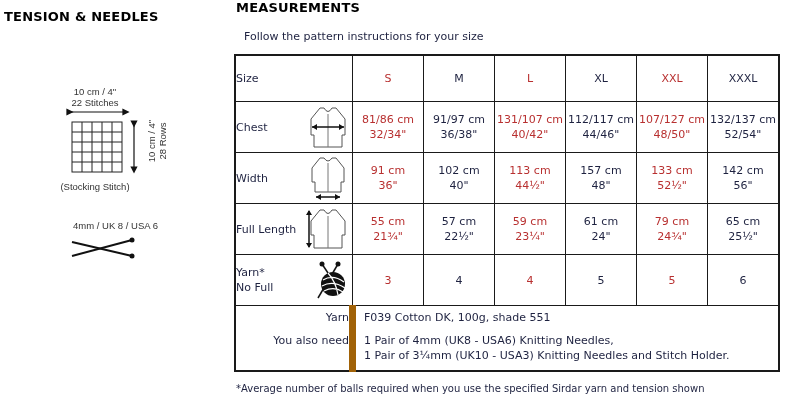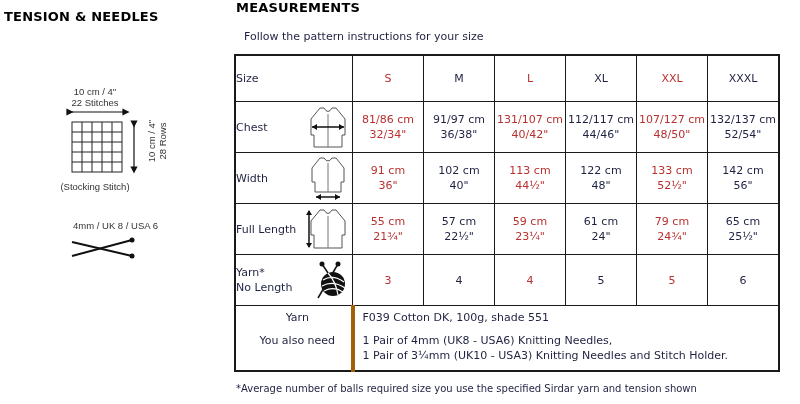--- a/index.html
+++ b/index.html
@@ -20,22 +20,22 @@
                border:2px solid #1a1a1a; }
   #meas td { border:1px solid #1a1a1a; font-size:11px; padding:0; text-align:center; vertical-align:middle; line-height:15px; }
   #meas td.lab { text-align:left; position:relative; width:116px; }
   #meas td.col { width:70px; }
   #meas tr.r-head td { height:45px; }
   #meas tr.r-data td { height:50px; }
   .red { color:#b83030; }
   .navy { color:#1e2240; }
   .lab-text { display:inline-block; }
   .lab-icon { position:absolute; right:4px; top:50%; transform:translateY(-50%); }
-  #meas td.yarn-block { text-align:center; vertical-align:top; padding:4px 0 6px 8px; height:54px; }
-  #meas td.yarn-info { text-align:left; vertical-align:top; padding:4px 0 6px 8px; border-left:4px solid #a16207; }
+  #meas td.yarn-block { text-align:right; vertical-align:top; padding:4px 0 6px 8px; height:54px; }
+  #meas td.yarn-info { text-align:left; vertical-align:top; padding:4px 0 6px 8px; border-left:7px solid #a16207; }
   .yl { line-height:15px; }
   .gap { height:8px; }
   #footnote { position:absolute; left:236px; top:383px; font-size:10px; color:#1e2240; }
 </style>
 </head>
 <body>
 
 <div id="tension-title" class="h-red">TENSION &amp; NEEDLES</div>
 
 <div id="swatch-top" class="small">
@@ -150,21 +150,21 @@
         </td>
     <td class="col navy">
           <div>102 cm</div>
           <div>40"</div>
         </td>
     <td class="col red">
           <div>113 cm</div>
           <div>44½"</div>
         </td>
     <td class="col navy">
-          <div>122 cm</div>
+          <div>157 cm</div>
           <div>48"</div>
         </td>
     <td class="col red">
           <div>133 cm</div>
           <div>52½"</div>
         </td>
     <td class="col navy">
           <div>142 cm</div>
           <div>56"</div>
         </td>
@@ -203,21 +203,21 @@
     <td class="col navy">
           <div>65 cm</div>
           <div>25½"</div>
         </td>
   </tr>
 
   <tr class="r-data">
     <td class="lab">
       <span class="lab-text">
         <div>Yarn*</div>
-        <div>No Length</div>
+        <div>No Full</div>
       </span>
       <svg class="lab-icon" width="34" height="40" viewBox="0 0 34 40">
         <line x1="8" y1="4" x2="20" y2="22" stroke="#111" stroke-width="1.5"></line>
         <line x1="24" y1="4" x2="4" y2="38" stroke="#111" stroke-width="1.5"></line>
         <circle cx="8" cy="4" r="2.5" fill="#111"></circle>
         <circle cx="24" cy="4" r="2.5" fill="#111"></circle>
         <circle cx="19" cy="24" r="12" fill="#111"></circle>
         <path d="M9,20 Q19,14 30,22 M8,26 Q19,20 31,28 M10,31 Q20,26 29,32 M14,13 Q22,22 24,35" stroke="#fff" stroke-width="1.2" fill="none"></path>
       </svg>
     </td>
@@ -238,13 +238,13 @@
     <td class="yarn-info" colspan="6">
       <div class="yl">F039 Cotton DK, 100g, shade 551</div>
       <div class="gap"></div>
       <div class="yl">1 Pair of 4mm (UK8 - USA6) Knitting Needles,</div>
       <div class="yl">1 Pair of 3¼mm (UK10 - USA3) Knitting Needles and Stitch Holder.</div>
     </td>
   </tr>
 </tbody>
   </table>
 
-<div id="footnote">*Average number of balls required size you use the specified Sirdar yarn and tension shown</div>
+<div id="footnote">*Average number of balls required when you use the specified Sirdar yarn and tension shown</div>
 
 </body></html>

